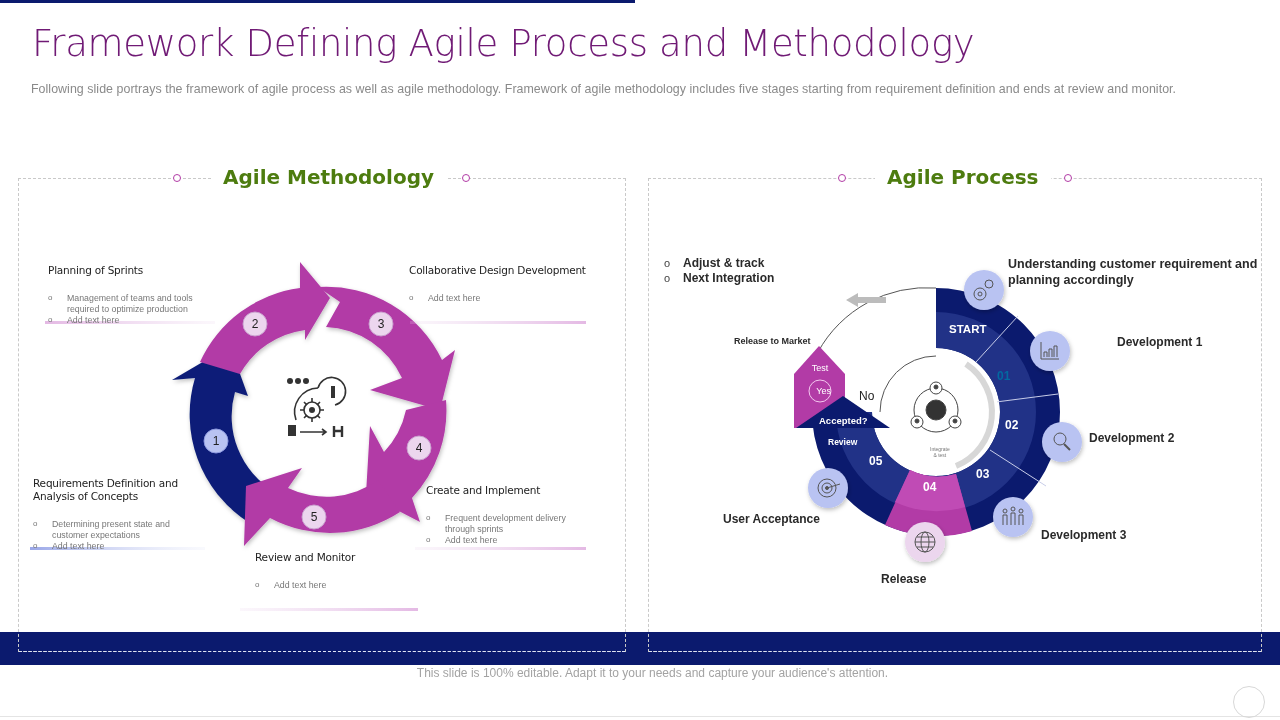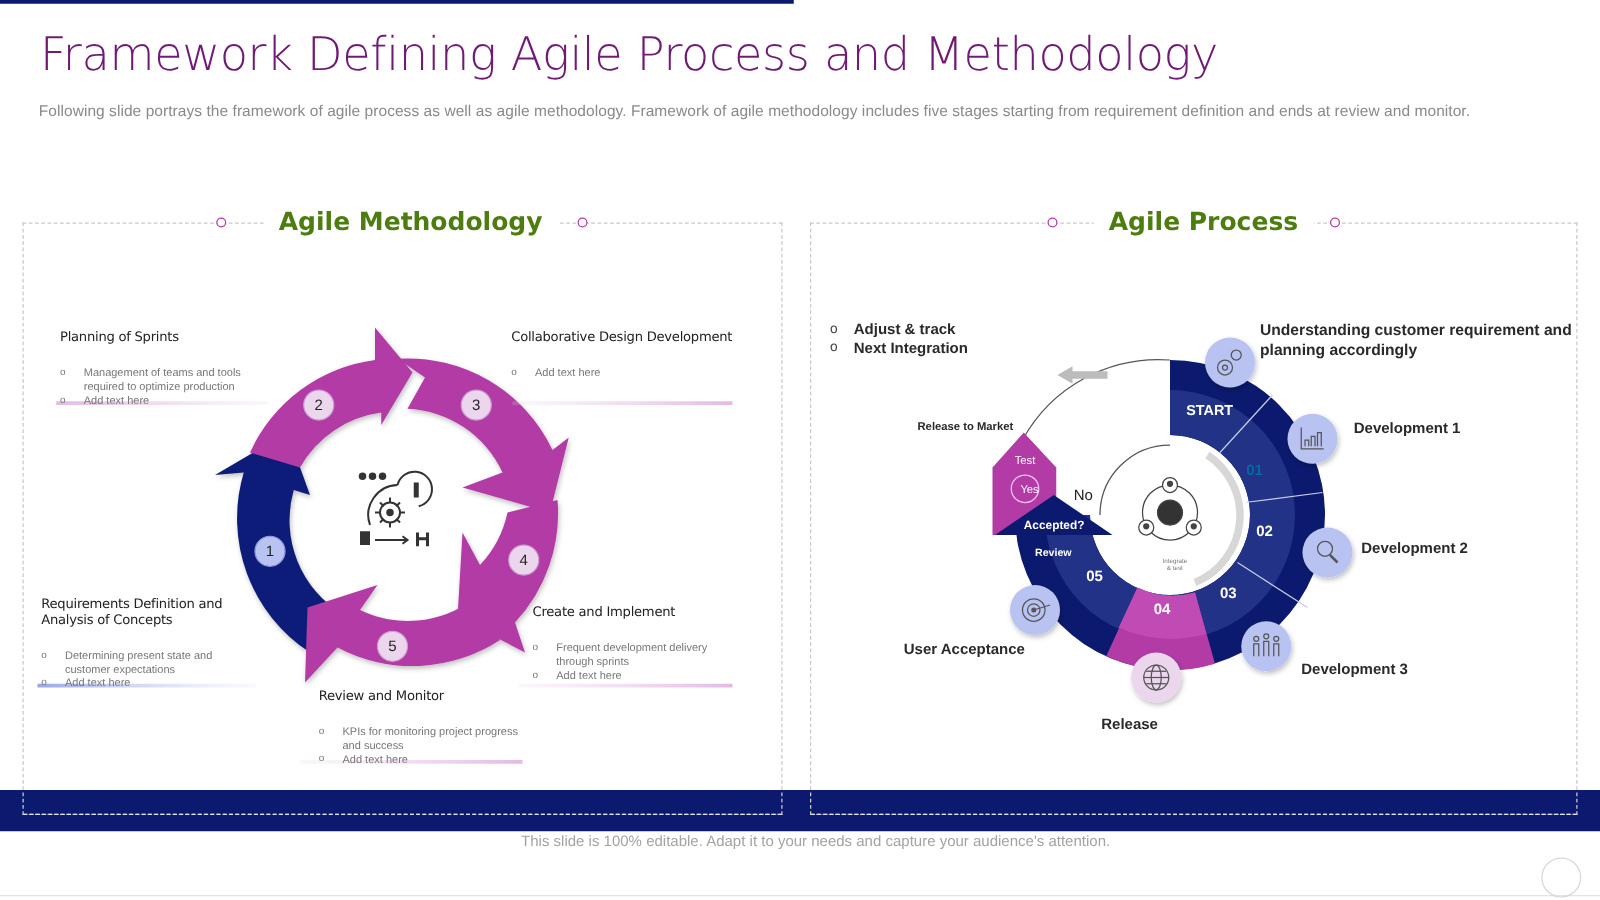--- a/index.html
+++ b/index.html
@@ -231,21 +231,20 @@
 <div class="stage" style="left:426px;top:484px;width:160px;">
   <div class="stage-head" style="margin-bottom:6px;">Create and Implement</div>
   <ul>
     <li>Frequent development delivery through sprints</li>
     <li>Add text here</li>
   </ul>
 </div>
 <div class="stage" style="left:255px;top:551px;width:170px;">
   <div class="stage-head" style="margin-bottom:9px;">Review and Monitor</div>
   <ul>
-    <li>KPIs for monitoring project progress and success</li>
     <li>Add text here</li>
   </ul>
 </div>
 
 <ul class="rp-list">
   <li>Adjust  &amp; track</li>
   <li>Next Integration</li>
 </ul>
 
 <div class="rp-label" style="left:1008px;top:256px;font-size:12.5px;line-height:16px;white-space:normal;width:250px;">Understanding  customer requirement and planning accordingly</div>
@@ -262,21 +261,21 @@
 <div class="rp-label" style="left:1005px;top:418px;font-size:12px;color:#fff;">02</div>
 <div class="rp-label" style="left:976px;top:467px;font-size:12px;color:#fff;">03</div>
 <div class="rp-label" style="left:923px;top:480px;font-size:12px;color:#fff;">04</div>
 <div class="rp-label" style="left:869px;top:454px;font-size:12px;color:#fff;">05</div>
 
 <div class="rp-label" style="left:930px;top:446px;font-size:5px;color:#777;font-weight:normal;text-align:center;">
   <div>Integrate</div>
   <div>&amp; test</div>
 </div>
 
-<div class="rp-label" style="left:1041px;top:335px;font-size:12px;padding-left:42px;">Development  1</div>
+<div class="rp-label" style="left:1075px;top:335px;font-size:12px;padding-left:42px;">Development  1</div>
 <div class="rp-label" style="left:1089px;top:431px;font-size:12px;">Development  2</div>
 <div class="rp-label" style="left:1041px;top:528px;font-size:12px;text-align:right;">Development  3</div>
 <div class="rp-label" style="left:881px;top:572px;font-size:12px;">Release</div>
 <div class="rp-label" style="left:723px;top:512px;font-size:12px;">User Acceptance</div>
 
 <div class="footer">This slide is 100% editable. Adapt it to your needs and capture your audience's attention.</div>
 <div class="footer-line"></div>
 <div class="corner-logo"></div>
 
 </body></html>

